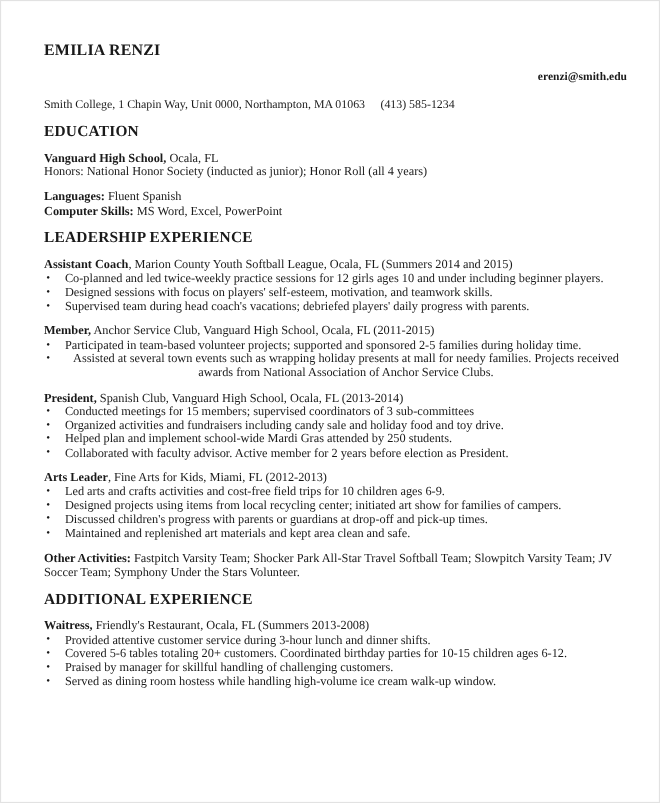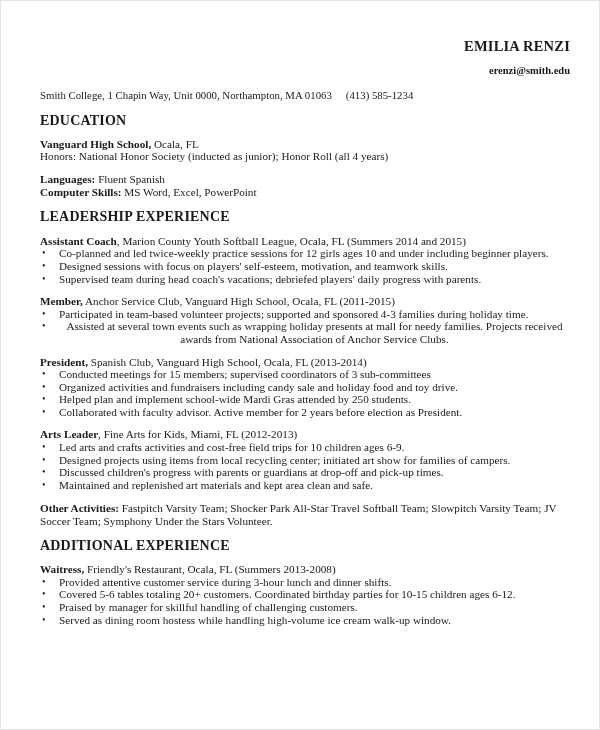--- a/index.html
+++ b/index.html
@@ -13,21 +13,21 @@
   .page {
     position: absolute; left: 0; top: 0; width: 598px; height: 728px;
     border: 1px solid #e2e2e2;
     box-sizing: content-box;
   }
   .content {
     position: absolute; left: 39px; top: 36px; width: 530px;
     font-size: 11.2px; line-height: 12.6px;
   }
   .name {
-    text-align: right; font-weight: bold; font-size: 14.5px;
+    text-align: left; font-weight: bold; font-size: 14.5px;
     line-height: 18px; margin: 0; letter-spacing: 0.2px;
   }
   .email {
     text-align: right; font-weight: bold; font-size: 10.5px;
     margin-top: 10px;
   }
   .address {
     margin-top: 11px; font-size: 10.8px;
   }
   .address .phone { margin-left: 14px; }
@@ -80,21 +80,21 @@
       <ul class="bullets">
         <li>Co-planned and led twice-weekly practice sessions for 12 girls ages 10 and under including beginner players.</li>
         <li>Designed sessions with focus on players' self-esteem, motivation, and teamwork skills.</li>
         <li>Supervised team during head coach's vacations; debriefed players' daily progress with parents.</li>
       </ul>
     </div>
 
     <div class="block">
       <div class="line"><span class="b">Member,</span><span> Anchor Service Club, Vanguard High School, Ocala, FL  (2011-2015)</span></div>
       <ul class="bullets">
-        <li>Participated in team-based volunteer projects; supported and sponsored 4-3 families during holiday time.</li>
+        <li>Participated in team-based volunteer projects; supported and sponsored 2-5 families during holiday time.</li>
         <li class="wrap">Assisted at several town events such as wrapping holiday presents at mall for needy families.  Projects received awards from National Association of Anchor Service Clubs.</li>
       </ul>
     </div>
 
     <div class="block">
       <div class="line"><span class="b">President,</span><span> Spanish Club, Vanguard High School, Ocala, FL  (2013-2014)</span></div>
       <ul class="bullets">
         <li>Conducted meetings for 15 members; supervised coordinators of 3 sub-committees</li>
         <li>Organized activities and fundraisers including candy sale and holiday food and toy drive.</li>
         <li>Helped plan and implement school-wide Mardi Gras attended by 250 students.</li>

